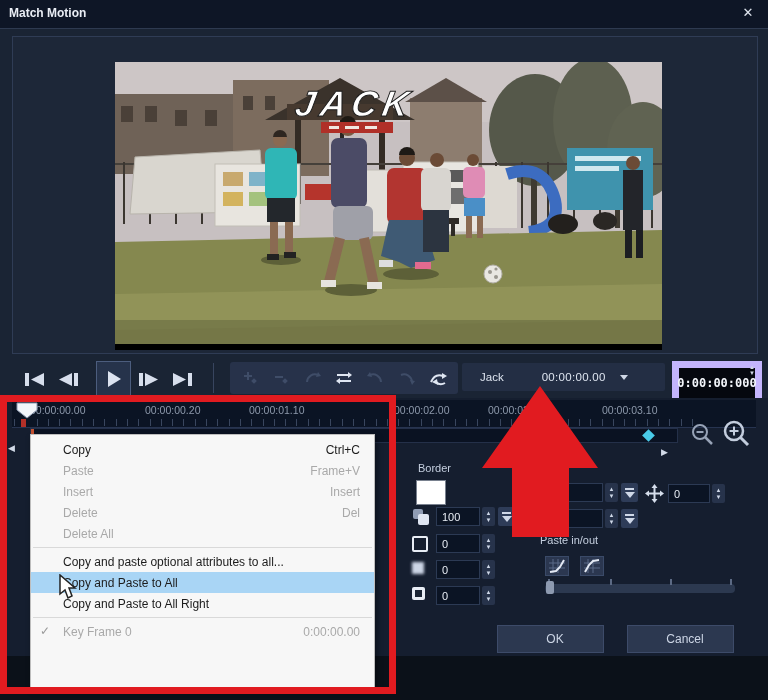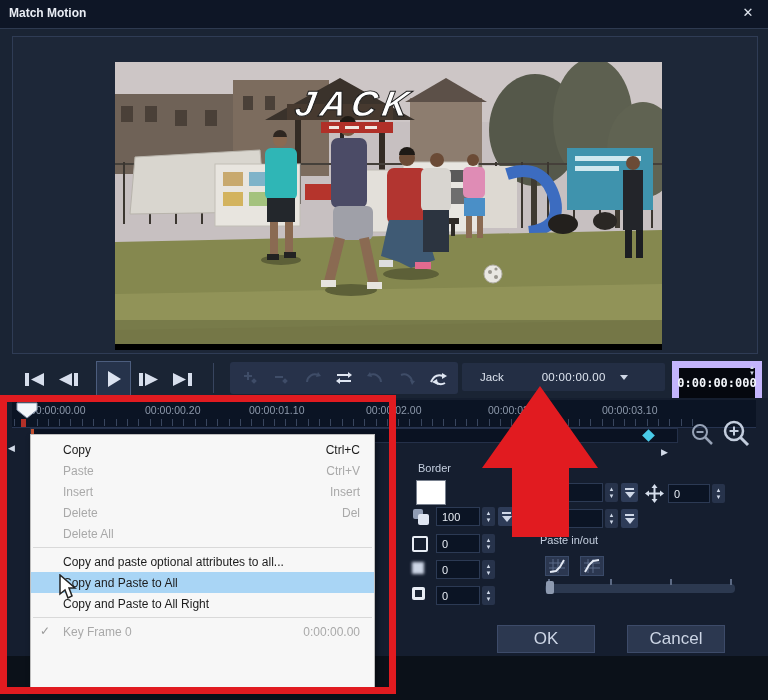--- a/index.html
+++ b/index.html
@@ -62,21 +62,21 @@
   .sq-soft{width:12px;height:12px;background:#ccd5e5;filter:blur(1.5px);}
   .sq-glow{width:13px;height:13px;background:#e8edf5;border-radius:2px;display:flex;align-items:center;justify-content:center;}
   .sq-glow i{display:block;width:7px;height:7px;background:#1a2434;}
   .easebtn{width:22px;height:18px;background:#2b3750;border:1px solid #3a4a68;display:flex;align-items:center;justify-content:center;}
   .slider{left:545px;top:584px;width:190px;height:9px;background:#2c3950;border-radius:4px;}
   .stick{top:579px;width:2px;height:6px;background:#5c6a84;}
   .sthumb{left:546px;top:581px;width:8px;height:13px;background:#8d9ab0;border-radius:2px;}
 
   
   .okbtn,.cancelbtn{top:625px;width:96px;height:26px;background:#2c3850;border:1px solid #3d4b69;
-        color:#ccd5e5;font-size:17px;display:flex;align-items:center;justify-content:center;}
+        color:#ccd5e5;font-size:12px;display:flex;align-items:center;justify-content:center;padding-left:9px;}
   .okbtn{left:497px;} .cancelbtn{left:627px;}
   .bottomstrip{left:0;top:656px;width:768px;height:44px;background:#0b1119;}
 
   
   .menu{left:30px;top:434px;width:343px;height:252px;background:#f7f7f7;border:1px solid #bdbdbd;
         box-shadow:2px 3px 6px rgba(0,0,0,.45);z-index:30;font-size:12px;overflow:hidden;}
   .mrow{position:relative;height:21px;display:flex;align-items:center;padding:0 14px 0 32px;}
   .mrow .sc{margin-left:auto;}
   .men{color:#1c1c1c;} .mdis{color:#a9a9a9;gap:38px;}
   .mhl{background:#a9d5f5;color:#1c1c1c;}
@@ -321,21 +321,21 @@
   <div class="abs tcspin">
       <span>▲</span>
       <span>▼</span>
     </div>
 
   <div class="abs lowerbg"></div>
   <div class="abs ruler"></div>
   <div class="abs rlabel" style="left:30px">00:00:00.00</div>
   <div class="abs rlabel" style="left:145px">00:00:00.20</div>
   <div class="abs rlabel" style="left:249px">00:00:01.10</div>
-  <div class="abs rlabel" style="left:366px">00:00:02.00</div>
+  <div class="abs rlabel" style="left:394px">00:00:02.00</div>
   <div class="abs rlabel" style="left:488px">00:00:02.20</div>
   <div class="abs rlabel" style="left:602px">00:00:03.10</div>
   <div class="abs ticks"></div>
   <div class="abs redtick"></div>
   <div class="abs track"></div>
   <div class="abs starttick"></div>
   <div class="abs kdiamond"></div>
   <div class="abs marker">
     <svg width="22" height="17">
         <polygon points="1,1 21,1 21,8 11,16 1,8" fill="#f2f5fa" stroke="#8a97ad"></polygon>
@@ -489,21 +489,21 @@
   <div class="abs bottomstrip"></div>
 
   <div class="abs menu">
     <div style="height:4px"></div>
     <div class="mrow men">
         <span>Copy</span>
         <span class="sc">Ctrl+C</span>
       </div>
     <div class="mrow mdis">
         <span>Paste</span>
-        <span class="sc">Ctrl+V</span>
+        <span class="sc">Frame+V</span>
       </div>
     <div class="mrow mdis">
         <span>Insert</span>
         <span class="sc">Insert</span>
       </div>
     <div class="mrow mdis">
         <span>Delete</span>
         <span class="sc">Del</span>
       </div>
     <div class="mrow mdis">

